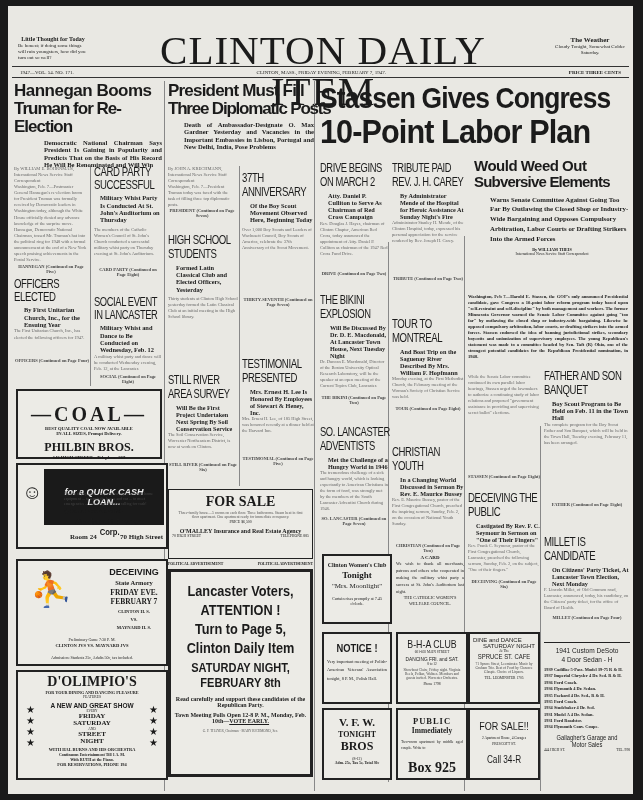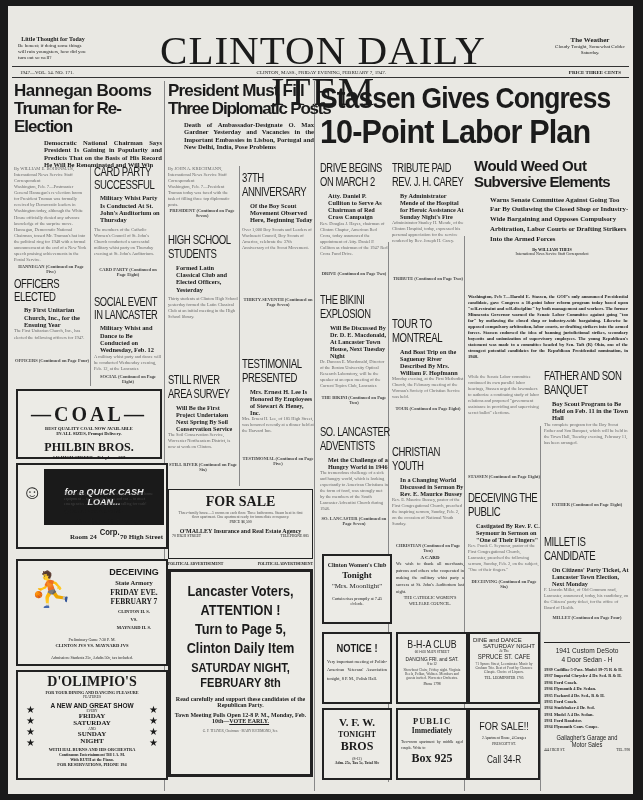--- a/index.html
+++ b/index.html
@@ -130,21 +130,21 @@
         <div class="star">★</div>
         <div class="star">★</div>
         <div class="star">★</div>
         <div class="star">★</div>
       </div>
     <div style="font-size:6.5px;font-weight:bold;font-family:'Liberation Sans',sans-serif;margin-top:3px">A NEW AND GREAT SHOW</div>
     <div style="font-size:3.4px">EVERY</div>
     <div style="font-size:7px;font-weight:bold;line-height:1">FRIDAY</div>
     <div style="font-size:7px;font-weight:bold;line-height:1">SATURDAY</div>
     <div style="font-size:3.4px">AND</div>
-    <div style="font-size:7px;font-weight:bold;line-height:1">SUNDAY</div>
+    <div style="font-size:7px;font-weight:bold;line-height:1">STREET</div>
     <div style="font-size:7px;font-weight:bold;line-height:1">NIGHT</div>
     <div style="font-size:4.4px;font-weight:bold;margin-top:2px">WITH HAL BURNS AND HIS ORCHESTRA</div>
     <div style="font-size:4px;font-weight:bold">Continuous Entertainment Till 1 A. M.</div>
     <div style="font-size:4px;font-weight:bold">With RUTH at the Piano.</div>
     <div style="font-size:4.4px;font-weight:bold">FOR RESERVATIONS, PHONE 194</div>
   </div>
 
   <div class="abs" style="left:160px;top:76px;width:146px">
     <div class="hed" style="font-size:17px;letter-spacing:-.8px">President Must Fill</div>
     <div class="hed" style="font-size:17px;letter-spacing:-1.2px;white-space:nowrap">Three Diplomatic Posts</div>
@@ -301,21 +301,21 @@
     <div style="font-size:8px;font-weight:bold;margin-top:2px">TONIGHT</div>
     <div style="font-size:12px;font-weight:bold">BROS</div>
     <div style="font-size:3.8px;margin-top:3px">(8-12)</div>
     <div style="font-size:3.8px;font-weight:bold">Adm. 25c, Tax 5c, Total 30c</div>
   </div>
 
   <div class="ad2" style="left:388px;top:702px;width:72px;height:72px;border-width:2px">
     <div style="font-size:8.5px;font-weight:bold;margin-top:6px;letter-spacing:1px">PUBLIC</div>
     <div style="font-size:7.5px;font-weight:bold">Immediately</div>
     <div style="font-size:3.8px;margin:4px 3px 0;text-align:justify;line-height:1.6">Two-room apartment by middle aged couple. Write to</div>
-    <div style="font-size:12px;font-weight:bold;margin-top:0">Box 925</div>
+    <div style="font-size:14px;font-weight:bold;margin-top:9px">Box 925</div>
   </div>
 
   <div class="abs" style="left:536px;top:364px;width:86px">
     <div class="hed" style="font-size:12px;font-weight:normal;transform:scaleX(.8);transform-origin:left;width:108px;line-height:1.15">FATHER AND SON BANQUET</div>
     <div class="deck" style="margin:2px 0 0 8px;font-size:6.4px">Boy Scout Program to Be Held on Feb. 11 in the Town Hall</div>
     <div class="body" style="height:80px;overflow:hidden">The complete program for the Boy Scout Father and Son Banquet, which will be held in the Town Hall, Tuesday evening, February 11, has been arranged.</div>
     <div class="jump">FATHER (Continued on Page Eight)</div>
   </div>
 
   <div class="abs" style="left:460px;top:486px;width:72px">

